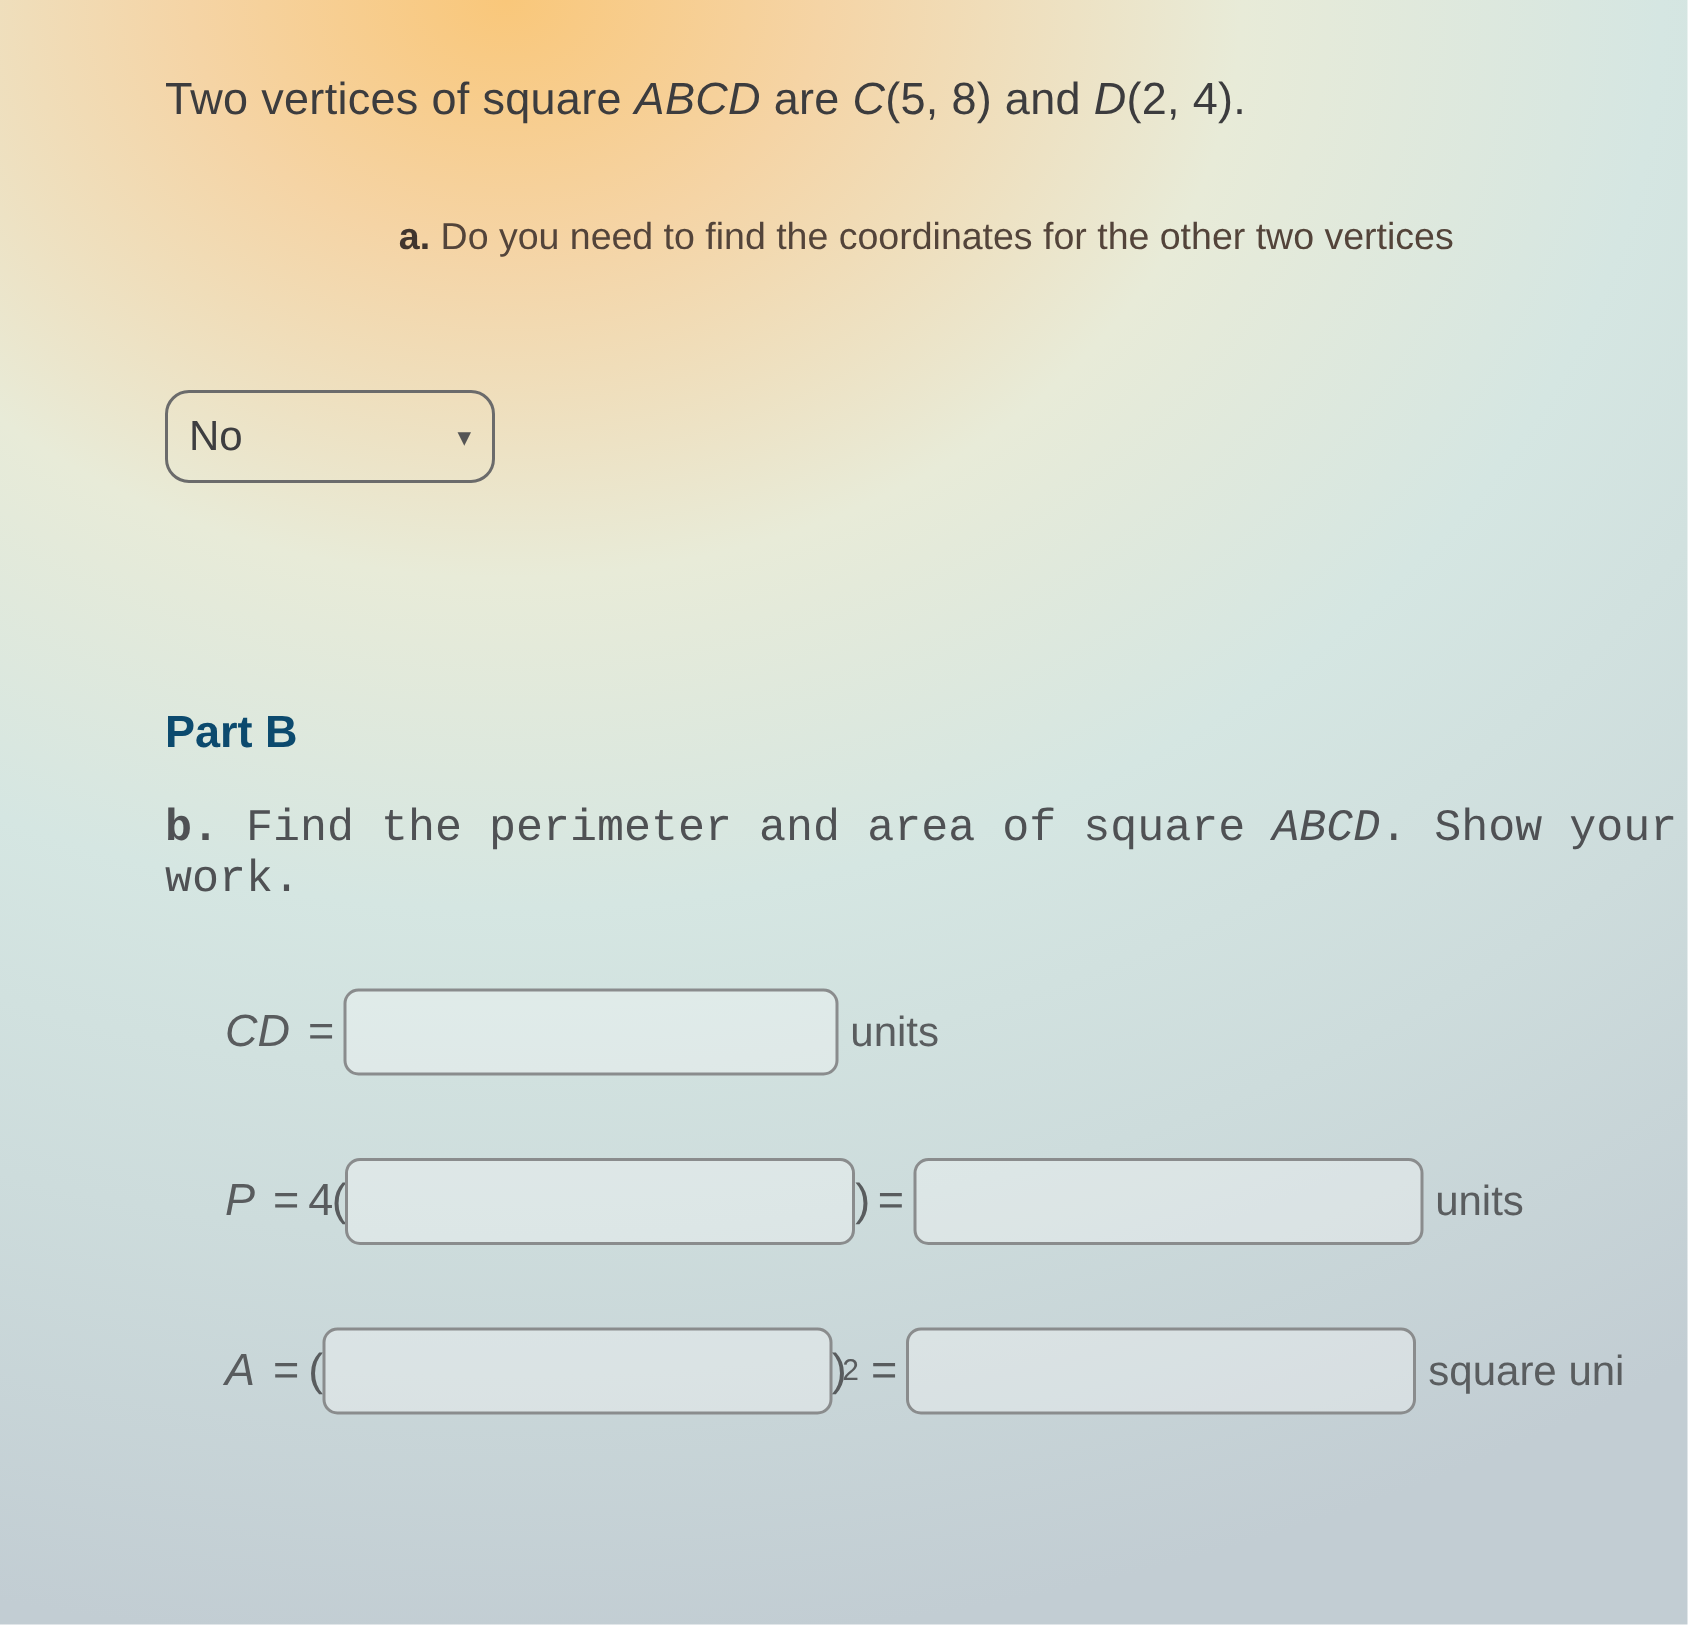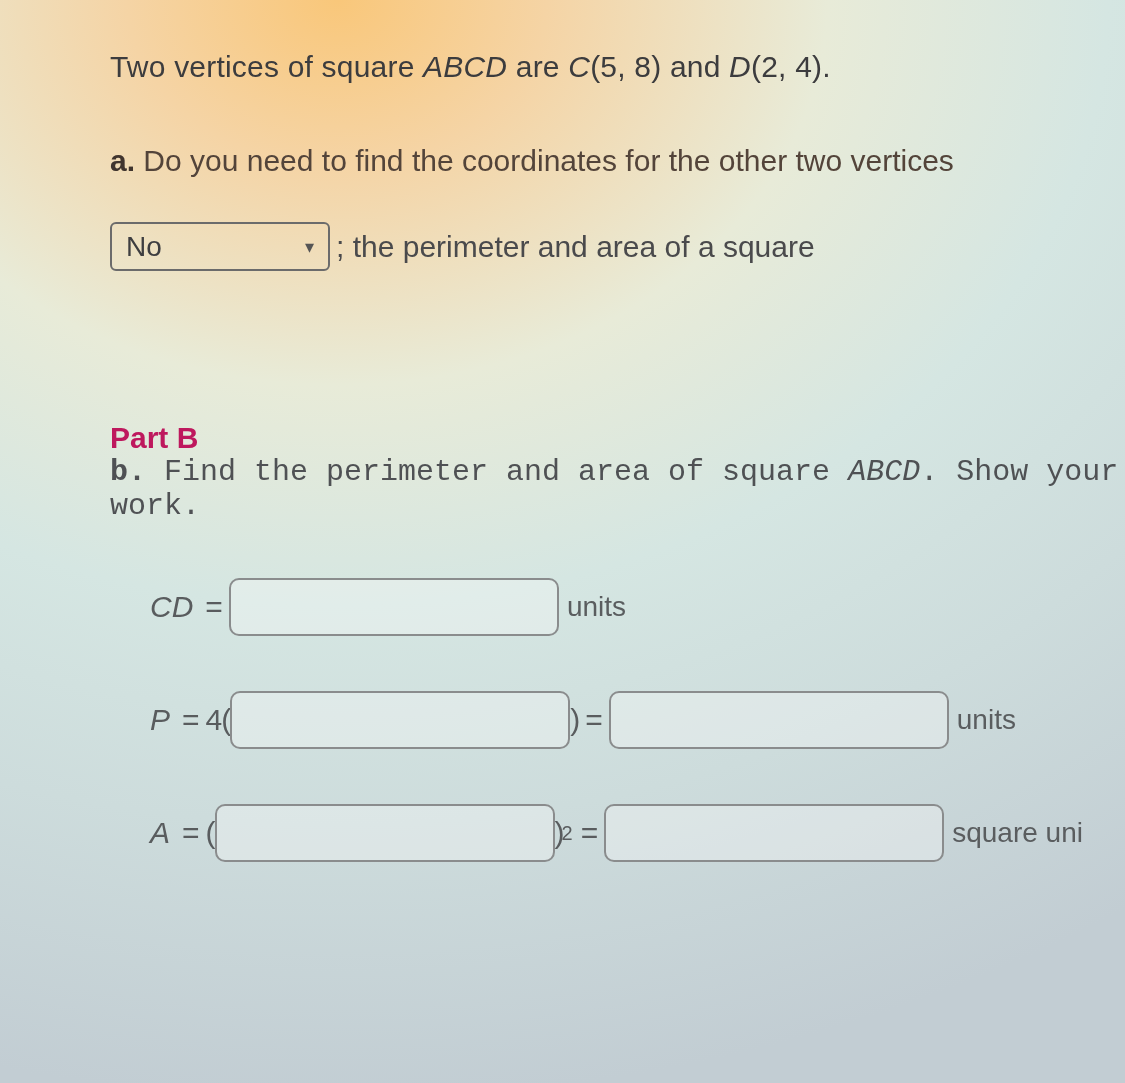--- a/index.html
+++ b/index.html
@@ -26,56 +26,58 @@
     padding: 50px 0 0 110px;
   }
   .problem-statement {
     font-size: 30px;
     color: #3c3c3e;
     margin-bottom: 60px;
     letter-spacing: 0.2px;
   }
   .problem-statement .ital { font-style: italic; }
   .part-a-q {
-    font-size: 30px;
+    font-size: 25px;
     color: #53443a;
-    margin-bottom: 44px;
+    margin-bottom: 87px;
+    text-align: center;
   }
   .part-a-q b { font-weight: 700; color: #40352e; }
   .row-a {
     display: flex;
     align-items: center;
     gap: 6px;
     font-size: 30px;
     color: #4a4a4c;
     margin-bottom: 150px;
   }
   .select-box {
     border: 2px solid #6b6b6b;
     background: rgba(255,255,255,0.0);
-    height: 49px;
+    height: 62px;
     min-width: 220px;
     padding: 0 14px;
     display: flex;
     align-items: center;
     justify-content: space-between;
     font-size: 28px;
     color: #3e3e40;
-    border-radius: 6px;
+    border-radius: 16px;
   }
   .select-box.can { min-width: 160px; }
   .chev {
     font-size: 18px;
     color: #555;
     margin-left: 30px;
   }
   .part-b-head {
     font-size: 30px;
     font-weight: 700;
-    color: #be185d;
+    color: #0c4a6e;
+    margin-bottom: 30px;
   }
   .part-b-q {
     font-size: 30px;
     color: #4f5154;
     margin-bottom: 55px;
     font-family: Liberation Mono, monospace;
   }
   .part-b-q b { font-weight: 700; }
   .part-b-q .ital { font-style: italic; }
   .eq-row {
@@ -111,21 +113,20 @@
 
   <div class="part-a-q">
     <b>a.</b><span> Do you need to find the coordinates for the other two vertices </span>
   </div>
 
   <div class="row-a">
     <div class="select-box">
       <span>No</span>
       <span class="chev">▾</span>
     </div>
-    <span>; the perimeter and area of a square</span>
   </div>
 
   <div class="part-b-head">Part B</div>
 
   <div class="part-b-q">
     <b>b.</b><span> Find the perimeter and area of square </span><span class="ital">ABCD</span><span>. Show your work.</span>
   </div>
 
   <div class="eq-row">
     <span class="lbl">CD</span>

